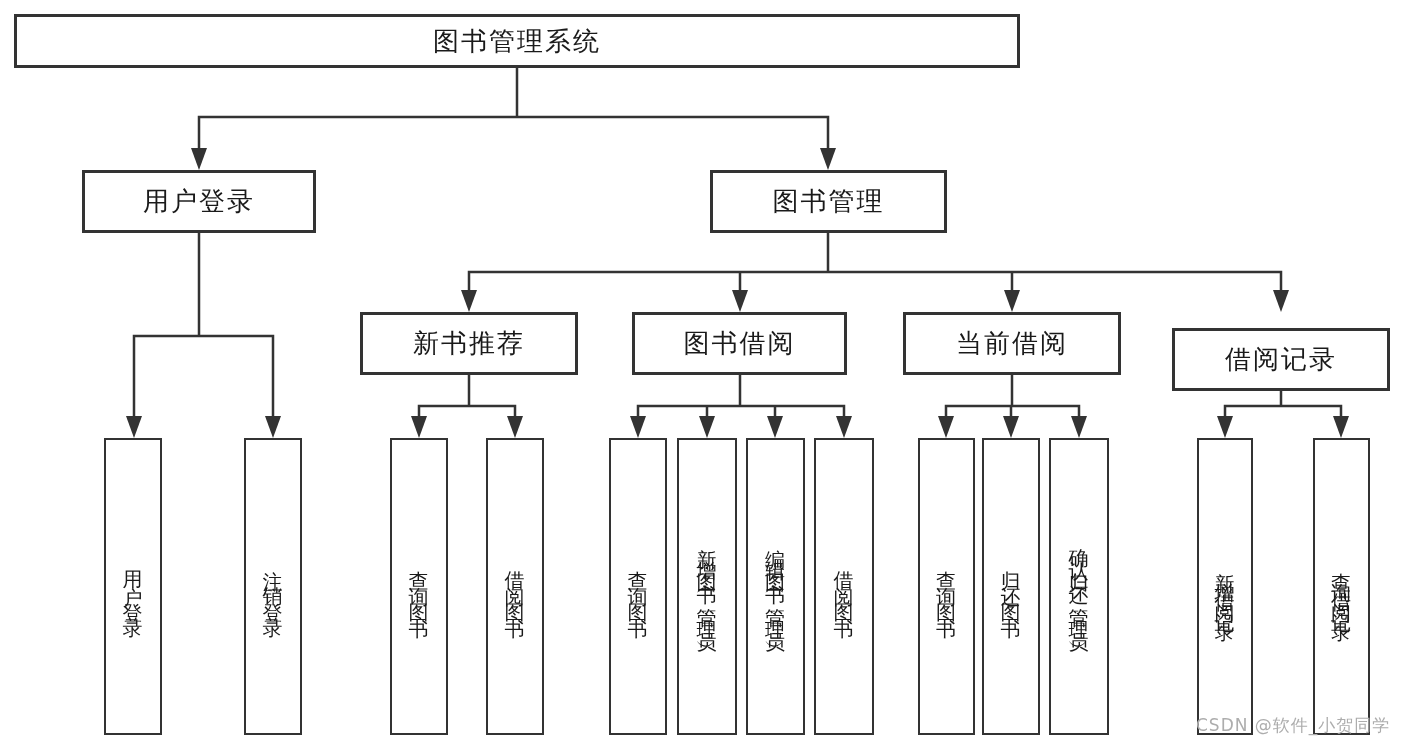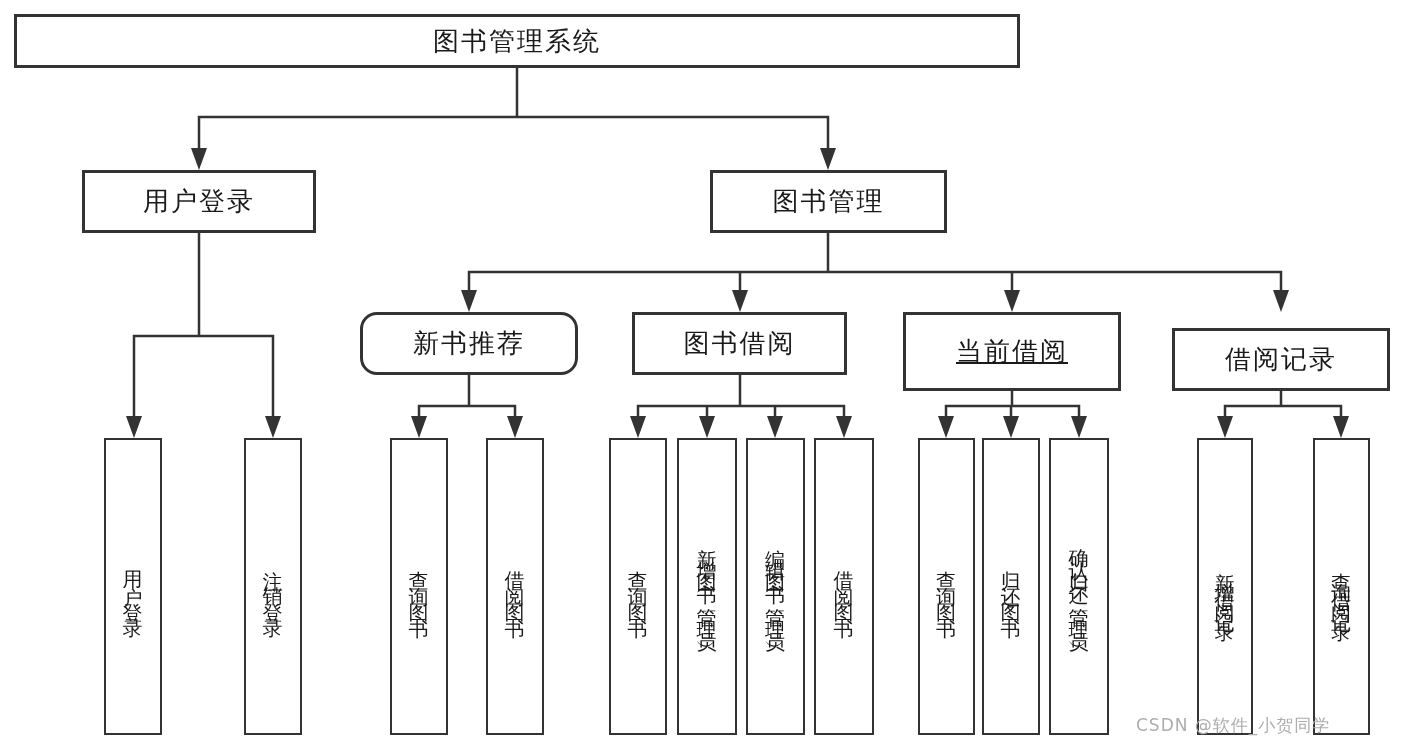--- a/index.html
+++ b/index.html
@@ -21,21 +21,21 @@
   .h-node{font-size:26px;letter-spacing:2px;}
   .v-node{border-width:2.5px;}
   .v-text{
     writing-mode:vertical-rl;text-orientation:mixed;
     font-size:20px;line-height:1;white-space:nowrap;
   }
   .ls-wide{letter-spacing:16px;}   
   .ls-mid{letter-spacing:10px;}    
   .ls-tight{letter-spacing:12px;}  
   .watermark{
-    position:absolute;left:1136px;top:714px;z-index:5;
+    position:absolute;left:1196px;top:714px;z-index:5;
     font-size:17px;color:var(--wm);letter-spacing:1px;white-space:nowrap;
   }
 </style>
 </head>
 <body>
 
 <div class="canvas">
 
   <svg class="connectors" viewBox="0 0 1405 747" xmlns="http://www.w3.org/2000/svg">
     <g>
@@ -84,27 +84,27 @@
     <span class="label">图书管理系统</span>
   </div>
 
   <div class="node h-node" style="left:82px;top:170px;width:234px;height:63px;">
     <span class="label">用户登录</span>
   </div>
   <div class="node h-node" style="left:710px;top:170px;width:237px;height:63px;">
     <span class="label">图书管理</span>
   </div>
 
-  <div class="node h-node" style="left:360px;top:312px;width:218px;height:63px;border-radius:17px;">
+  <div class="node h-node" style="left:360px;top:312px;width:218px;height:63px;">
     <span class="label">新书推荐</span>
   </div>
   <div class="node h-node" style="left:632px;top:312px;width:215px;height:63px;">
     <span class="label">图书借阅</span>
   </div>
-  <div class="node h-node" style="left:903px;top:312px;width:218px;height:79px;text-decoration:underline;">
+  <div class="node h-node" style="left:903px;top:312px;width:218px;height:63px;">
     <span class="label">当前借阅</span>
   </div>
   <div class="node h-node" style="left:1172px;top:312px;width:218px;height:63px;margin-top:16px;">
     <span class="label">借阅记录</span>
   </div>
 
   <div class="node v-node" style="left:104px;top:438px;width:58px;height:297px;">
     <span class="v-text ls-wide">用户登录</span>
   </div>
   <div class="node v-node" style="left:244px;top:438px;width:58px;height:297px;">

